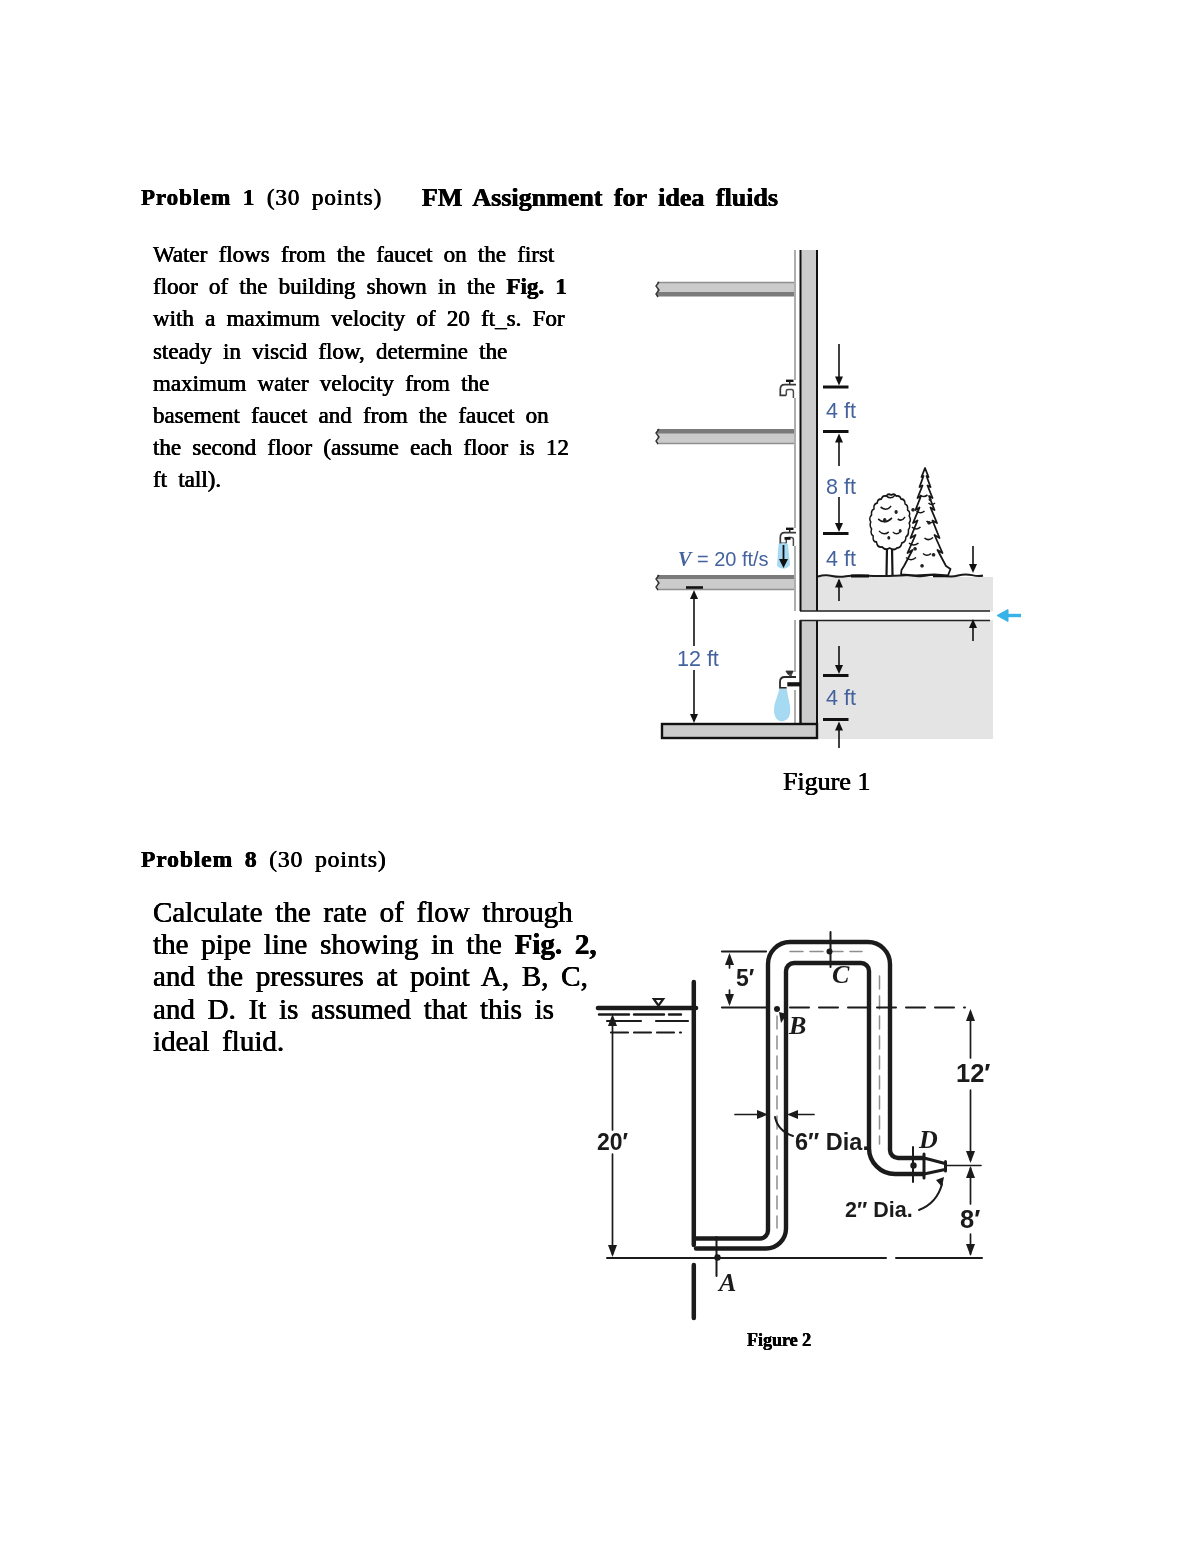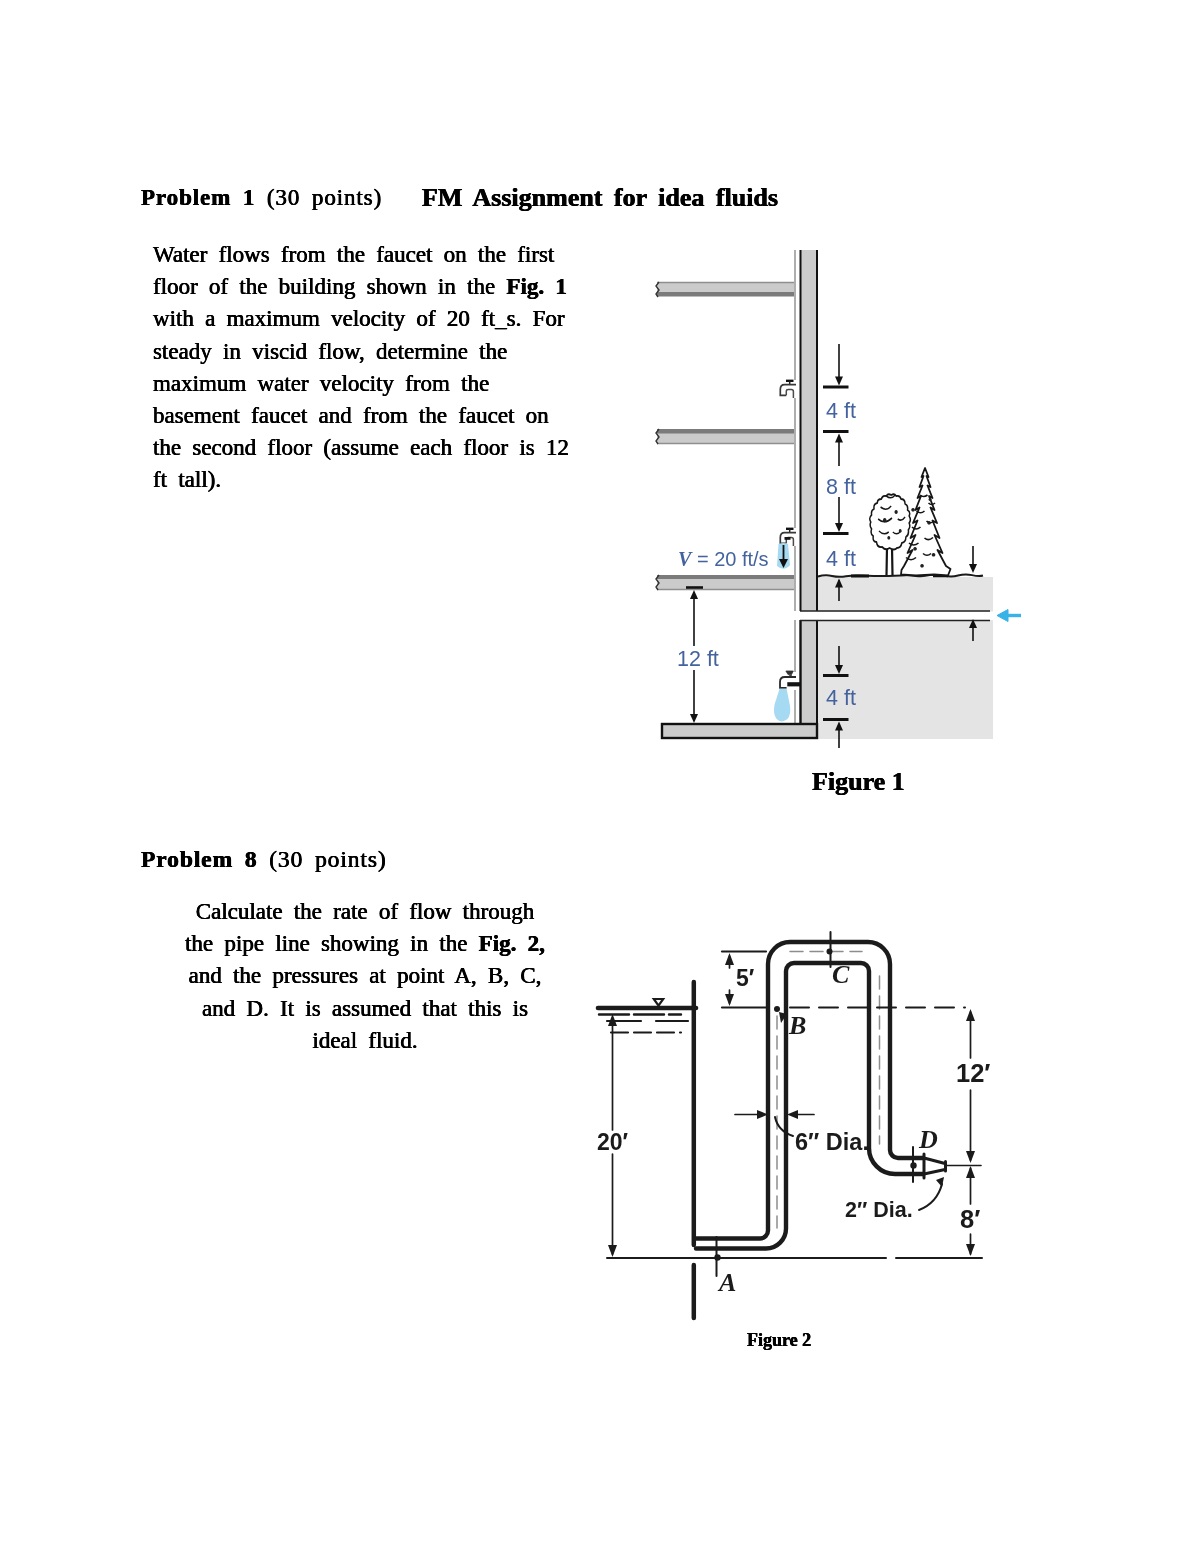--- a/index.html
+++ b/index.html
@@ -12,23 +12,23 @@
 <body>
 
 <div class="abs txt" style="left:0;top:143px;width:1200px;text-align:center;font-weight:bold;font-size:26px;word-spacing:5px;margin-top:40px;" id="title">FM Assignment for idea fluids</div>
 
 <div class="abs txt" style="left:141px;top:185px;font-size:23px;word-spacing:5px;letter-spacing:0.9px;"><b>Problem 1</b> (30 points)</div>
 
 <div class="abs txt" style="left:153px;top:239px;width:460px;font-size:23px;line-height:32.2px;word-spacing:5.5px;" id="p1body">Water flows from the faucet on the first<br>floor of the building shown in the <b>Fig. 1</b><br>with a maximum velocity of 20 ft_s. For<br>steady in viscid flow, determine the<br>maximum water velocity from the<br>basement faucet and from the faucet on<br>the second floor (assume each floor is 12<br>ft tall).</div>
 
 <div class="abs txt" style="left:141px;top:846px;font-size:23.5px;word-spacing:5px;letter-spacing:0.9px;"><b>Problem 8</b> (30 points)</div>
 
-<div class="abs txt" style="left:135px;top:896px;width:460px;font-size:23px;line-height:32.2px;word-spacing:5.5px;text-align:center;" id="p2body">Calculate the rate of flow through<br>the pipe line showing in the <b>Fig. 2,</b><br>and the pressures at point A, B, C,<br>and D. It is assumed that this is<br>ideal fluid.</div>
-
-<div class="abs txt" style="left:812px;top:767px;font-size:26px;font-weight:bold;">Figure 1</div>
+<div class="abs txt" style="left:153px;top:896px;width:460px;font-size:29px;line-height:32.2px;word-spacing:5.5px;" id="p2body">Calculate the rate of flow through<br>the pipe line showing in the <b>Fig. 2,</b><br>and the pressures at point A, B, C,<br>and D. It is assumed that this is<br>ideal fluid.</div>
+
+<div class="abs txt" style="left:783px;top:767px;font-size:26px;font-weight:normal;">Figure 1</div>
 
 <div class="abs txt" style="left:747px;top:1330px;font-size:18px;font-weight:bold;">Figure 2</div>
 
 <svg class="abs" style="left:620px;top:240px;" width="420" height="510" viewBox="620 240 420 510" fill="none">
 
   <rect x="818" y="577" width="175" height="162" fill="#e4e4e4"></rect>
 
   <path d="M818,576.5 q7,-2 14,-0.5 t14,0.3 t14,-0.8 t14,0.4 t14,0 t14,-0.4 t14,0.4 t14,-0.8 t14,0.4 t14,0 t14,-0.4 t11,0.4" stroke="#1a1a1a" stroke-width="2"></path>
   <path d="M851,576 h18 M933,575.6 h15" stroke="#111" stroke-width="3.2"></path>
 

